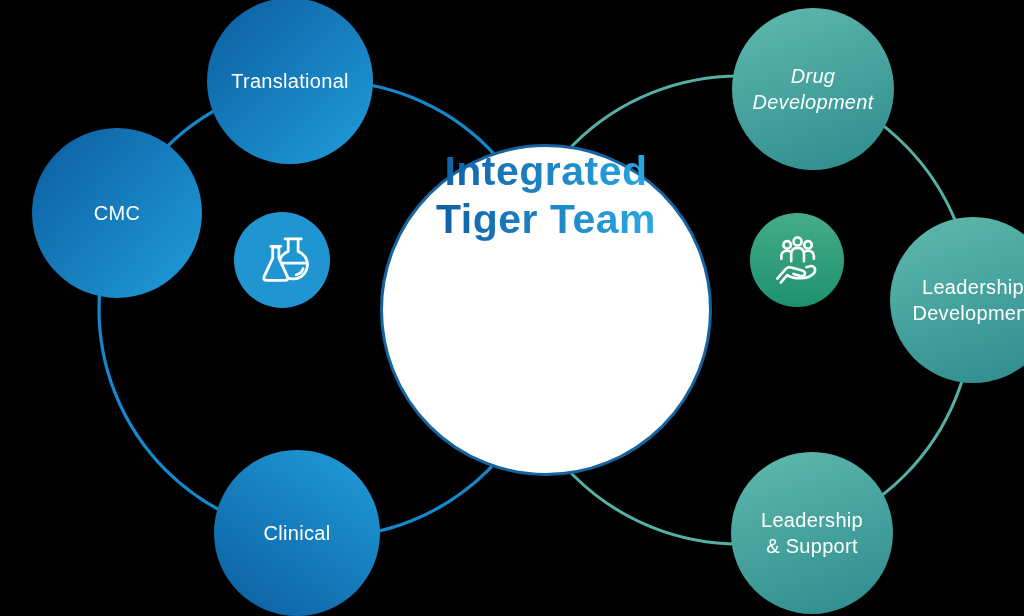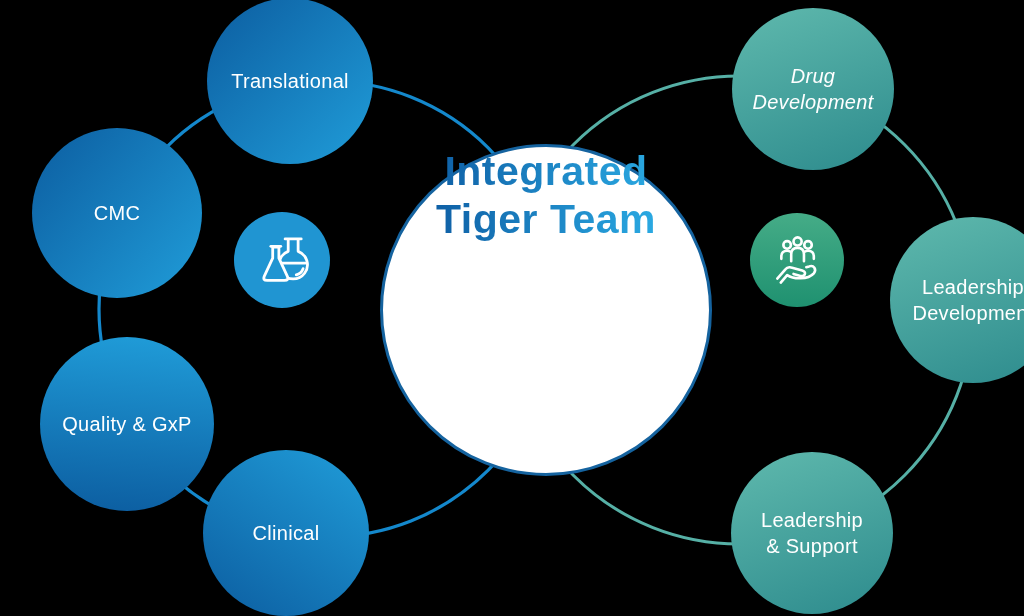--- a/index.html
+++ b/index.html
@@ -37,21 +37,21 @@
     white-space:pre-line;
     z-index:2;
   }
   
   .node-translational { left:175px; top:-2px;  width:166px; height:166px;
     background: linear-gradient(135deg, var(--blue-dark,#0c5da0), var(--blue-light,#209dd9)); }
   .node-cmc           { left:0px;   top:128px; width:170px; height:170px;
     background: linear-gradient(130deg, var(--blue-dark,#0c5da0), var(--blue-light,#209dd9)); }
   .node-quality       { left:8px;   top:337px; width:174px; height:174px;
     background: linear-gradient(185deg, var(--blue-light,#209dd9), var(--blue-dark,#0c5da0)); }
-  .node-clinical      { left:171px; top:450px; width:166px; height:166px;
+  .node-clinical      { left:182px; top:450px; width:166px; height:166px;
     background: linear-gradient(215deg, var(--blue-light,#209dd9), var(--blue-dark,#0c5da0)); }
   
   .node-drug          { left:700px; top:8px;   width:162px; height:162px;font-style:italic; }
   .node-corporate     { left:858px; top:217px; width:166px; height:166px; }
   .node-leadership    { left:699px; top:452px; width:162px; height:162px; }
   .teal-node {
     background: linear-gradient(160deg, var(--teal-light,#5fb9ad), var(--teal-dark,#2d8b8d));
   }
 
   .center-circle {
@@ -109,23 +109,20 @@
     <circle class="ring-left" cx="295" cy="309" r="228"></circle>
     <circle class="ring-right" cx="707" cy="310" r="234"></circle>
   </svg>
 
   <div class="node node-translational">
     <span>Translational</span>
   </div>
   <div class="node node-cmc">
     <span>CMC</span>
   </div>
-  <div class="node node-quality">
-    <span>Quality &amp; GxP</span>
-  </div>
   <div class="node node-clinical">
     <span>Clinical</span>
   </div>
 
   <div class="node teal-node node-drug">
     <span>Drug
 Development</span>
   </div>
   <div class="node teal-node node-corporate">
     <span>Leadership

